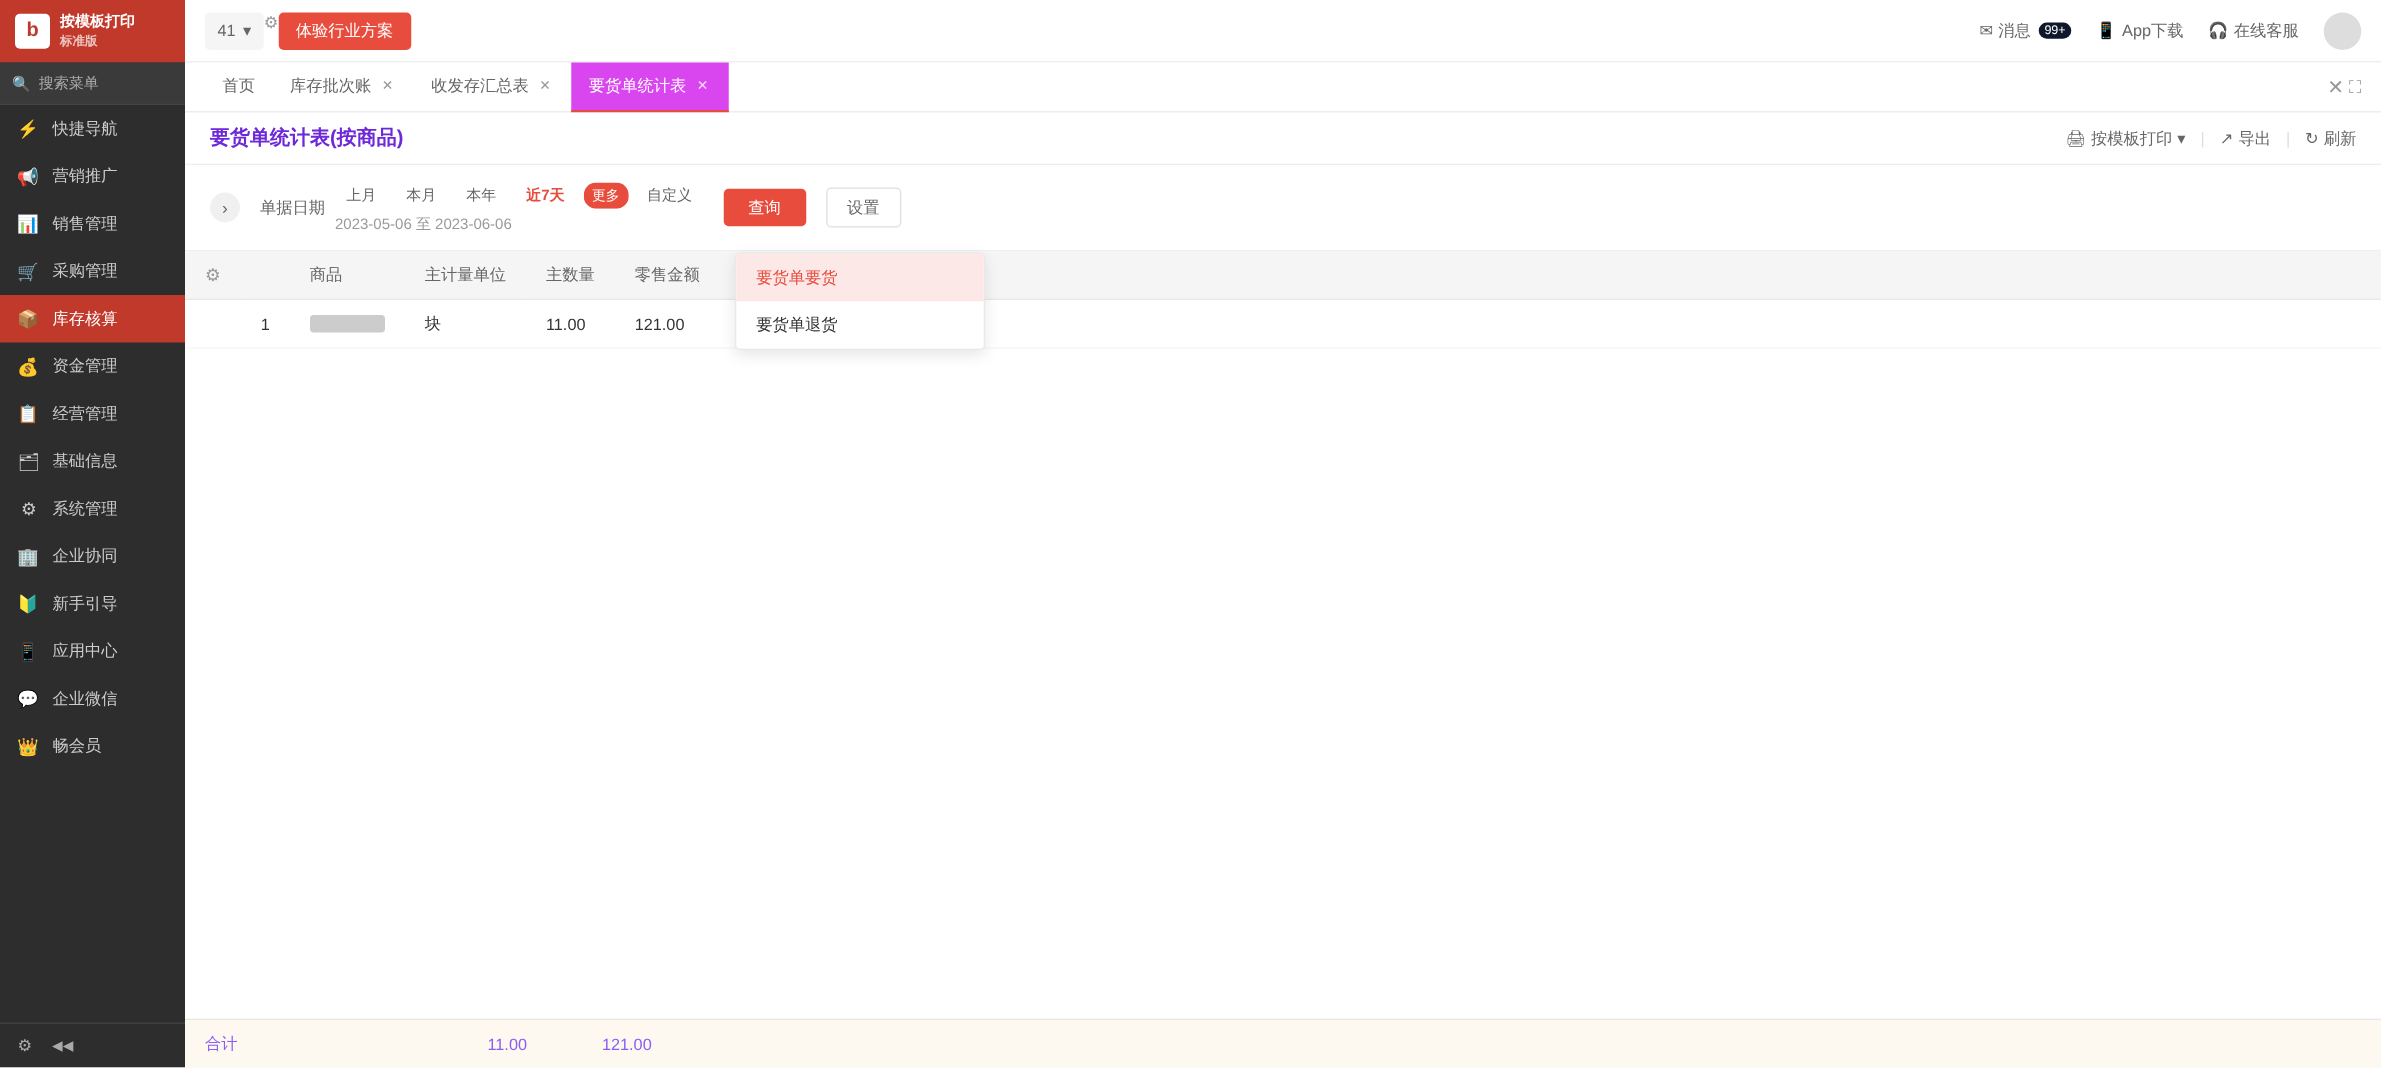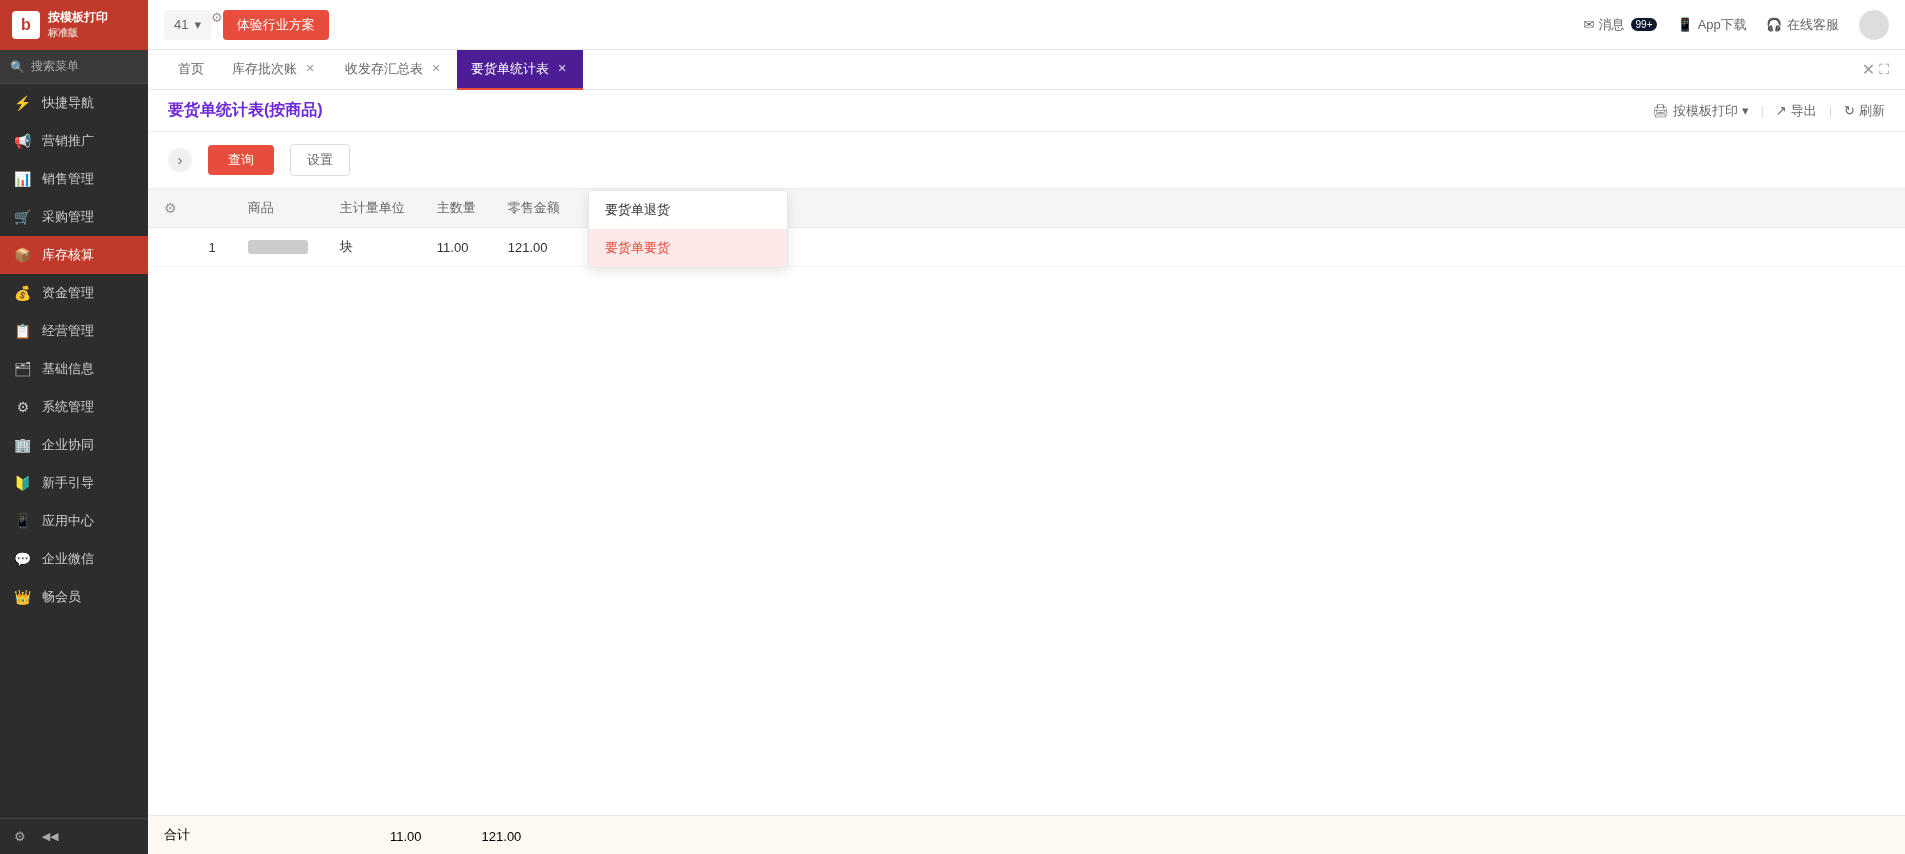--- a/index.html
+++ b/index.html
@@ -165,21 +165,21 @@
       padding: 0 14px;
       height: 40px;
       cursor: pointer;
       color: #666;
       font-size: 13px;
       border-bottom: 2px solid transparent;
       white-space: nowrap;
     }
     .tab.active {
       color: white;
-      background: #4c1d95;
+      background: #d946ef;
       border-bottom: 2px solid #e74c3c;
     }
     .tab-close {
       width: 14px;
       height: 14px;
       display: flex;
       align-items: center;
       justify-content: center;
       border-radius: 50%;
       color: rgba(255,255,255,0.8);
@@ -429,23 +429,23 @@
       min-width: 60px;
       height: 14px;
     }
 
     
     .table-footer {
       background: #fef9f0;
       border-top: 1px solid #e8e8e8;
       padding: 10px 16px;
       display: flex;
-      align-items: flex-end;
-      font-size: 13px;
-      color: #000000;
+      align-items: center;
+      font-size: 13px;
+      color: #8b5cf6;
       flex-shrink: 0;
     }
     .footer-label { margin-right: 200px; font-weight: 500; }
     .footer-values {
       display: flex;
       gap: 60px;
     }
   </style>
 </head>
 <body>
@@ -601,32 +601,46 @@
         <div class="page-action-btn">
           <span>↻</span>
           <span>刷新</span>
         </div>
       </div>
     </div>
 
     <div class="filter-area" style="position:relative;">
       <div class="filter-expand-btn">›</div>
 
+      <div class="filter-group">
+        <span class="filter-label">单据日期</span>
+        <div class="date-col">
+          <div class="date-options">
+            <span class="date-btn">上月</span>
+            <span class="date-btn">本月</span>
+            <span class="date-btn">本年</span>
+            <span class="date-btn" style="color:#e74c3c;font-weight:bold;">近7天</span>
+            <span class="date-btn more-btn">更多</span>
+            <span class="date-btn">自定义</span>
+          </div>
+          <div class="date-range-text">2023-05-06 至 2023-06-06</div>
+        </div>
+      </div>
 
 
 
       <button class="query-btn">查询</button>
       <button class="settings-btn">设置</button>
 
       <div class="dropdown-overlay">
+        <div class="dropdown-item selected">
+          <span>要货单要货</span>
+        </div>
         <div class="dropdown-item">
           <span>要货单退货</span>
-        </div>
-        <div class="dropdown-item selected">
-          <span>要货单要货</span>
         </div>
       </div>
     </div>
 
     <div class="table-area">
       <table class="data-table">
         <thead>
           <tr>
             <th class="settings-col">
               <span class="col-settings">⚙</span>

